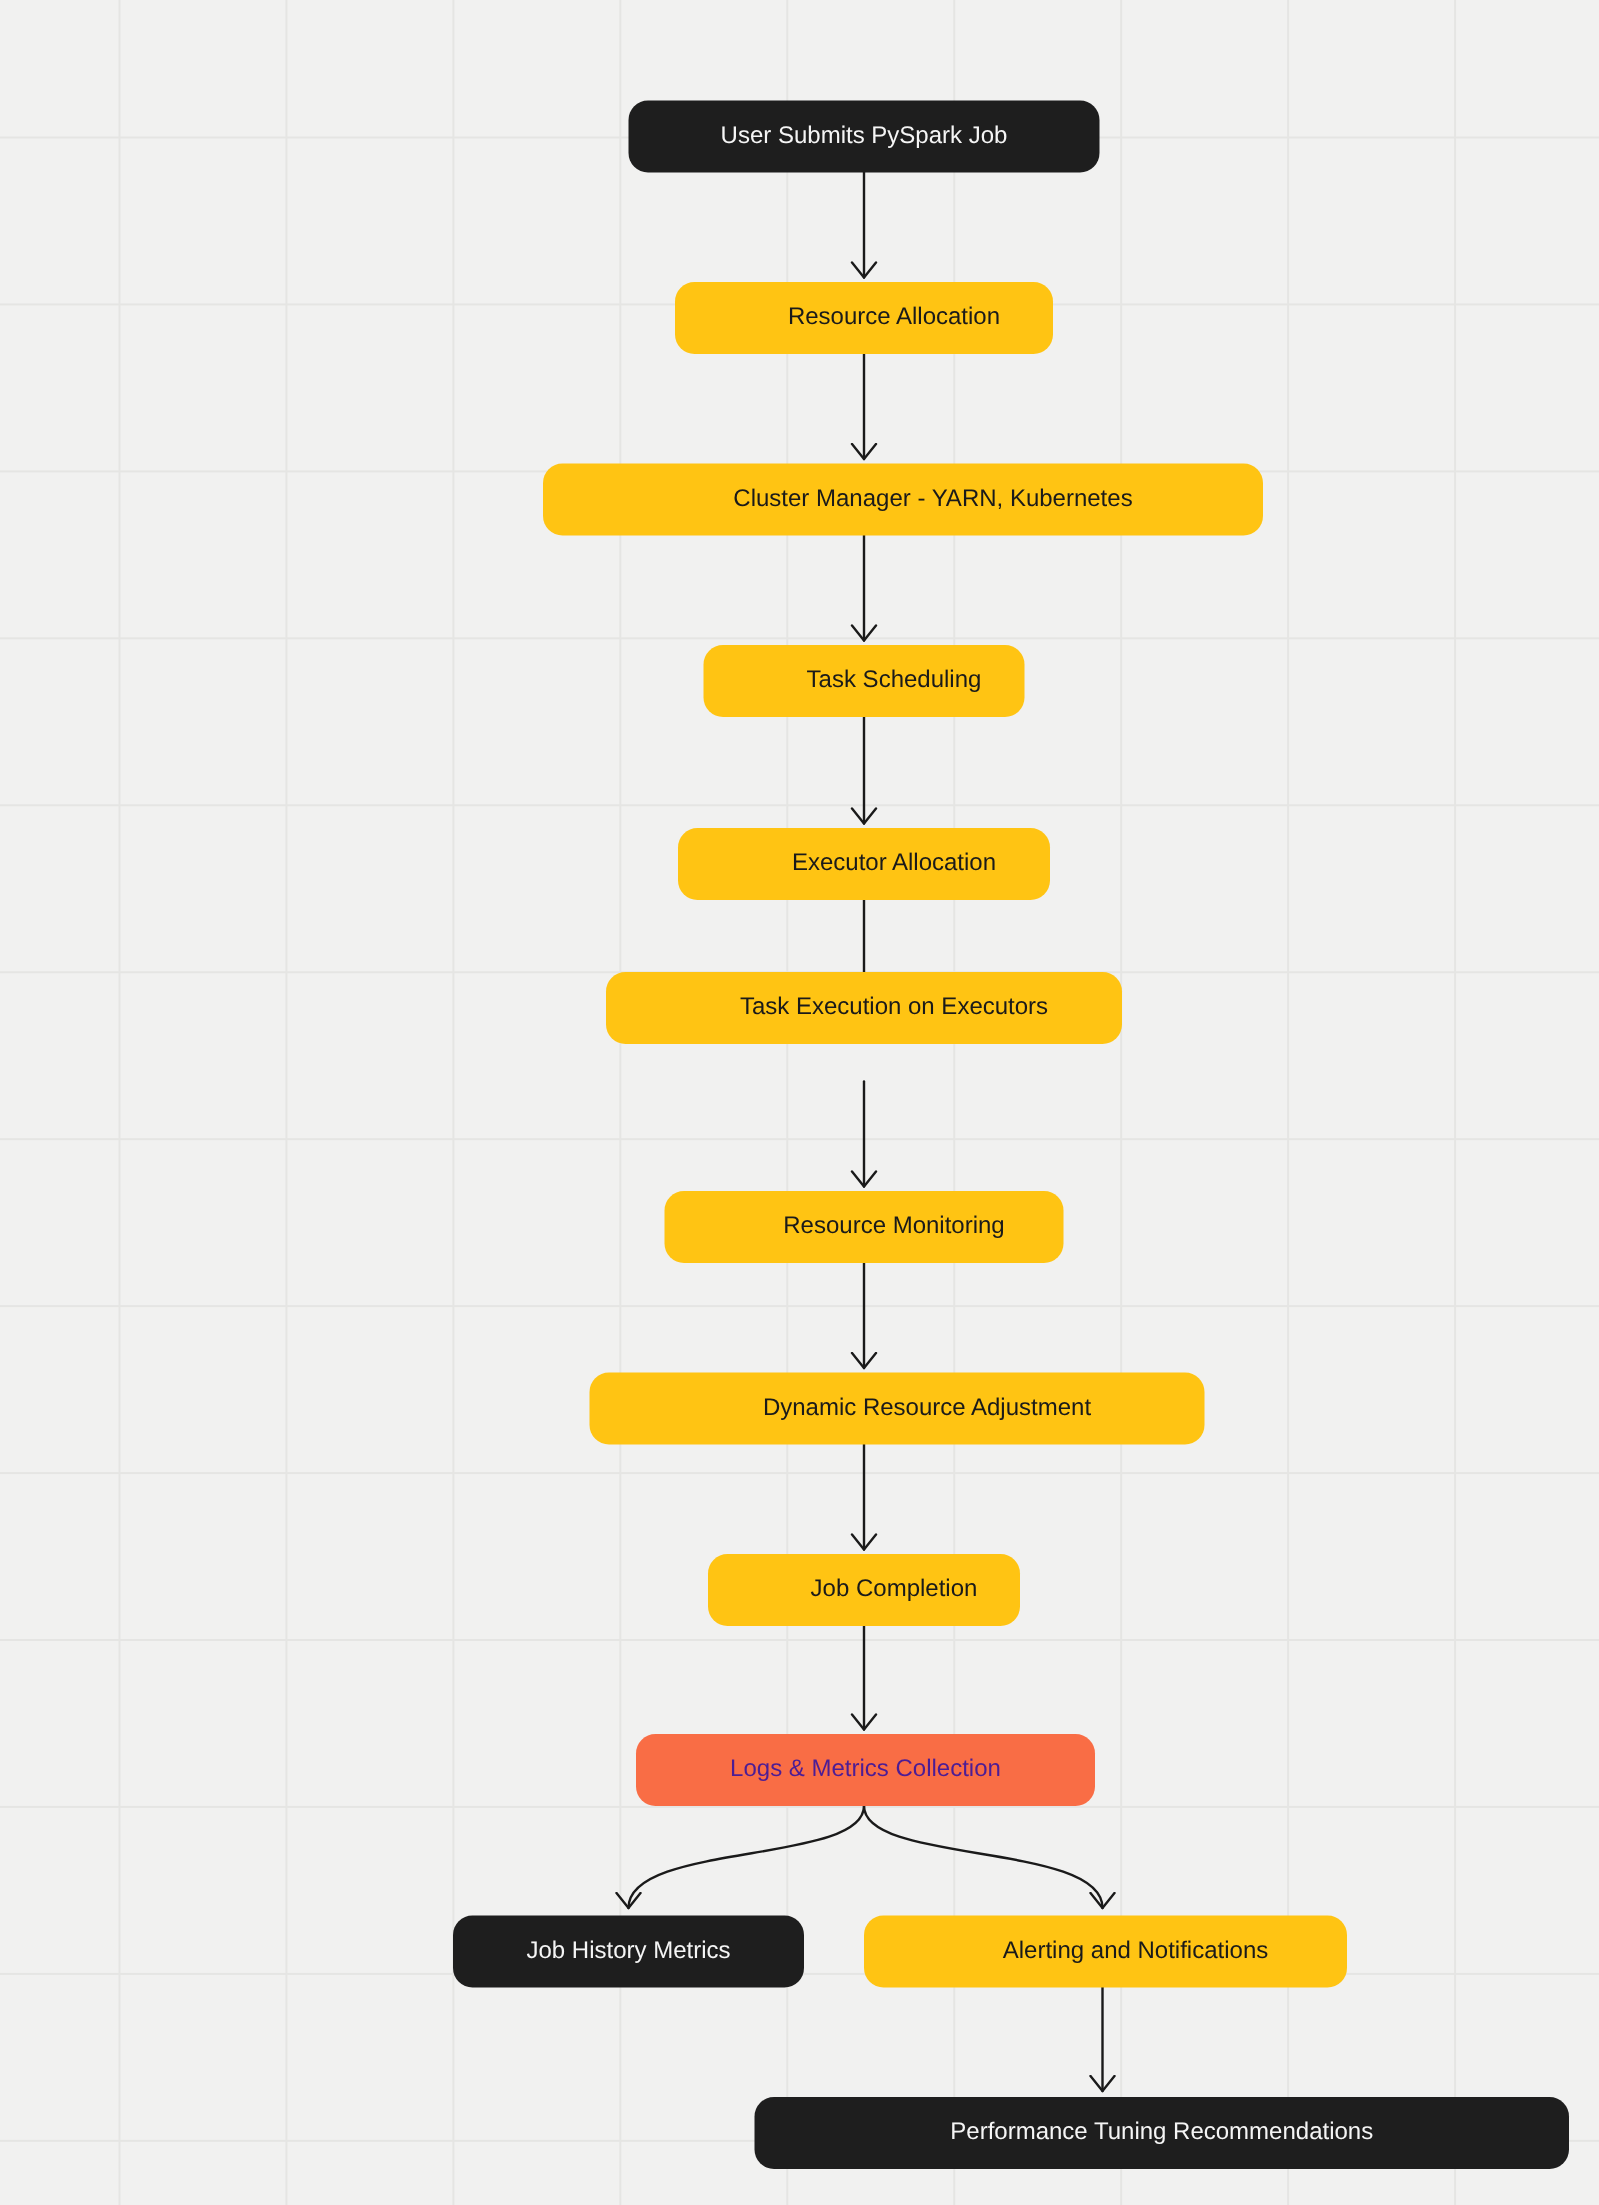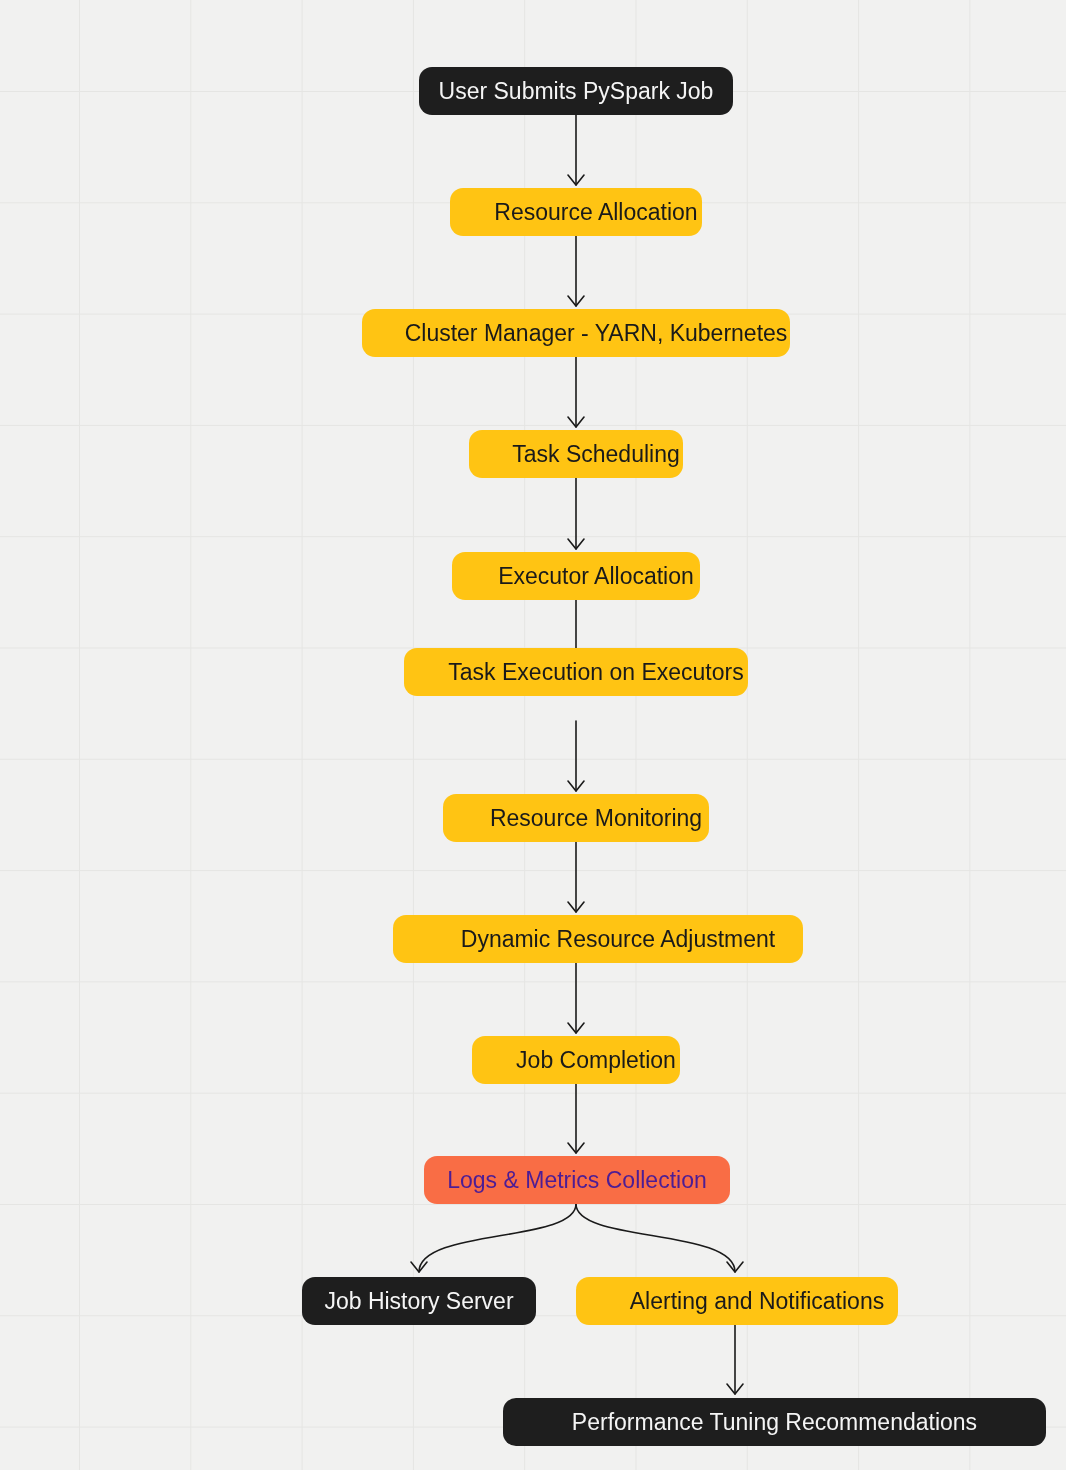--- a/index.html
+++ b/index.html
@@ -32,21 +32,21 @@
     stroke-linecap: round;
     stroke-linejoin: round;
   }
   .node {
     position: absolute;
     height: 48px;
     border-radius: 13px;
     display: flex;
     align-items: center;
     justify-content: center;
-    font-size: 23px;
+    font-size: 16px;
     white-space: nowrap;
     box-sizing: border-box;
   }
   .node.dark {
     background: #1e1e1e;
     color: #f5f5f5;
   }
   .node.accent {
     background: #ffc413;
     color: #1a1a1a;
@@ -80,35 +80,35 @@
     <path class="edge" marker-end="url(#ah)" d="M576 1084 L576 1153"></path>
     <path class="edge" marker-end="url(#ah)" d="M576 1204 C576 1243, 419 1228, 419 1272"></path>
     <path class="edge" marker-end="url(#ah)" d="M576 1204 C576 1243, 735 1228, 735 1272"></path>
     <path class="edge" marker-end="url(#ah)" d="M735 1325 L735 1394"></path>
   </svg>
 
   <div class="node dark" style="left:419px; top:67px; width:314px;">User Submits PySpark Job</div>
 
   <div class="node accent" style="left:450px; top:188px; width:252px;">Resource Allocation</div>
 
-  <div class="node accent" style="left:362px; top:309px; width:428px;text-align:center;">Cluster Manager - YARN, Kubernetes</div>
+  <div class="node accent" style="left:362px; top:309px; width:480px;text-align:center;">Cluster Manager - YARN, Kubernetes</div>
 
   <div class="node accent" style="left:469px; top:430px; width:214px;">Task Scheduling</div>
 
   <div class="node accent" style="left:452px; top:552px; width:248px;border-radius:13px;">Executor Allocation</div>
 
   <div class="node accent" style="left:404px; top:648px; width:344px;">Task Execution on Executors</div>
 
   <div class="node accent" style="left:443px; top:794px; width:266px;">Resource Monitoring</div>
 
   <div class="node accent" style="left:393px; top:915px; width:410px;">Dynamic Resource Adjustment</div>
 
   <div class="node accent" style="left:472px; top:1036px; width:208px;">Job Completion</div>
 
   <div class="node highlight" style="left:424px; top:1156px; width:306px;">Logs &amp; Metrics Collection</div>
 
-  <div class="node dark" style="left:302px; top:1277px; width:234px;">Job History Server</div>
+  <div class="node dark" style="left:302px; top:1277px; width:234px;">Job History Metrics</div>
 
   <div class="node accent" style="left:576px; top:1277px; width:322px;">Alerting and Notifications</div>
 
   <div class="node dark" style="left:503px; top:1398px; width:543px;">Performance Tuning Recommendations</div>
 
 </div>
 
 </body></html>

